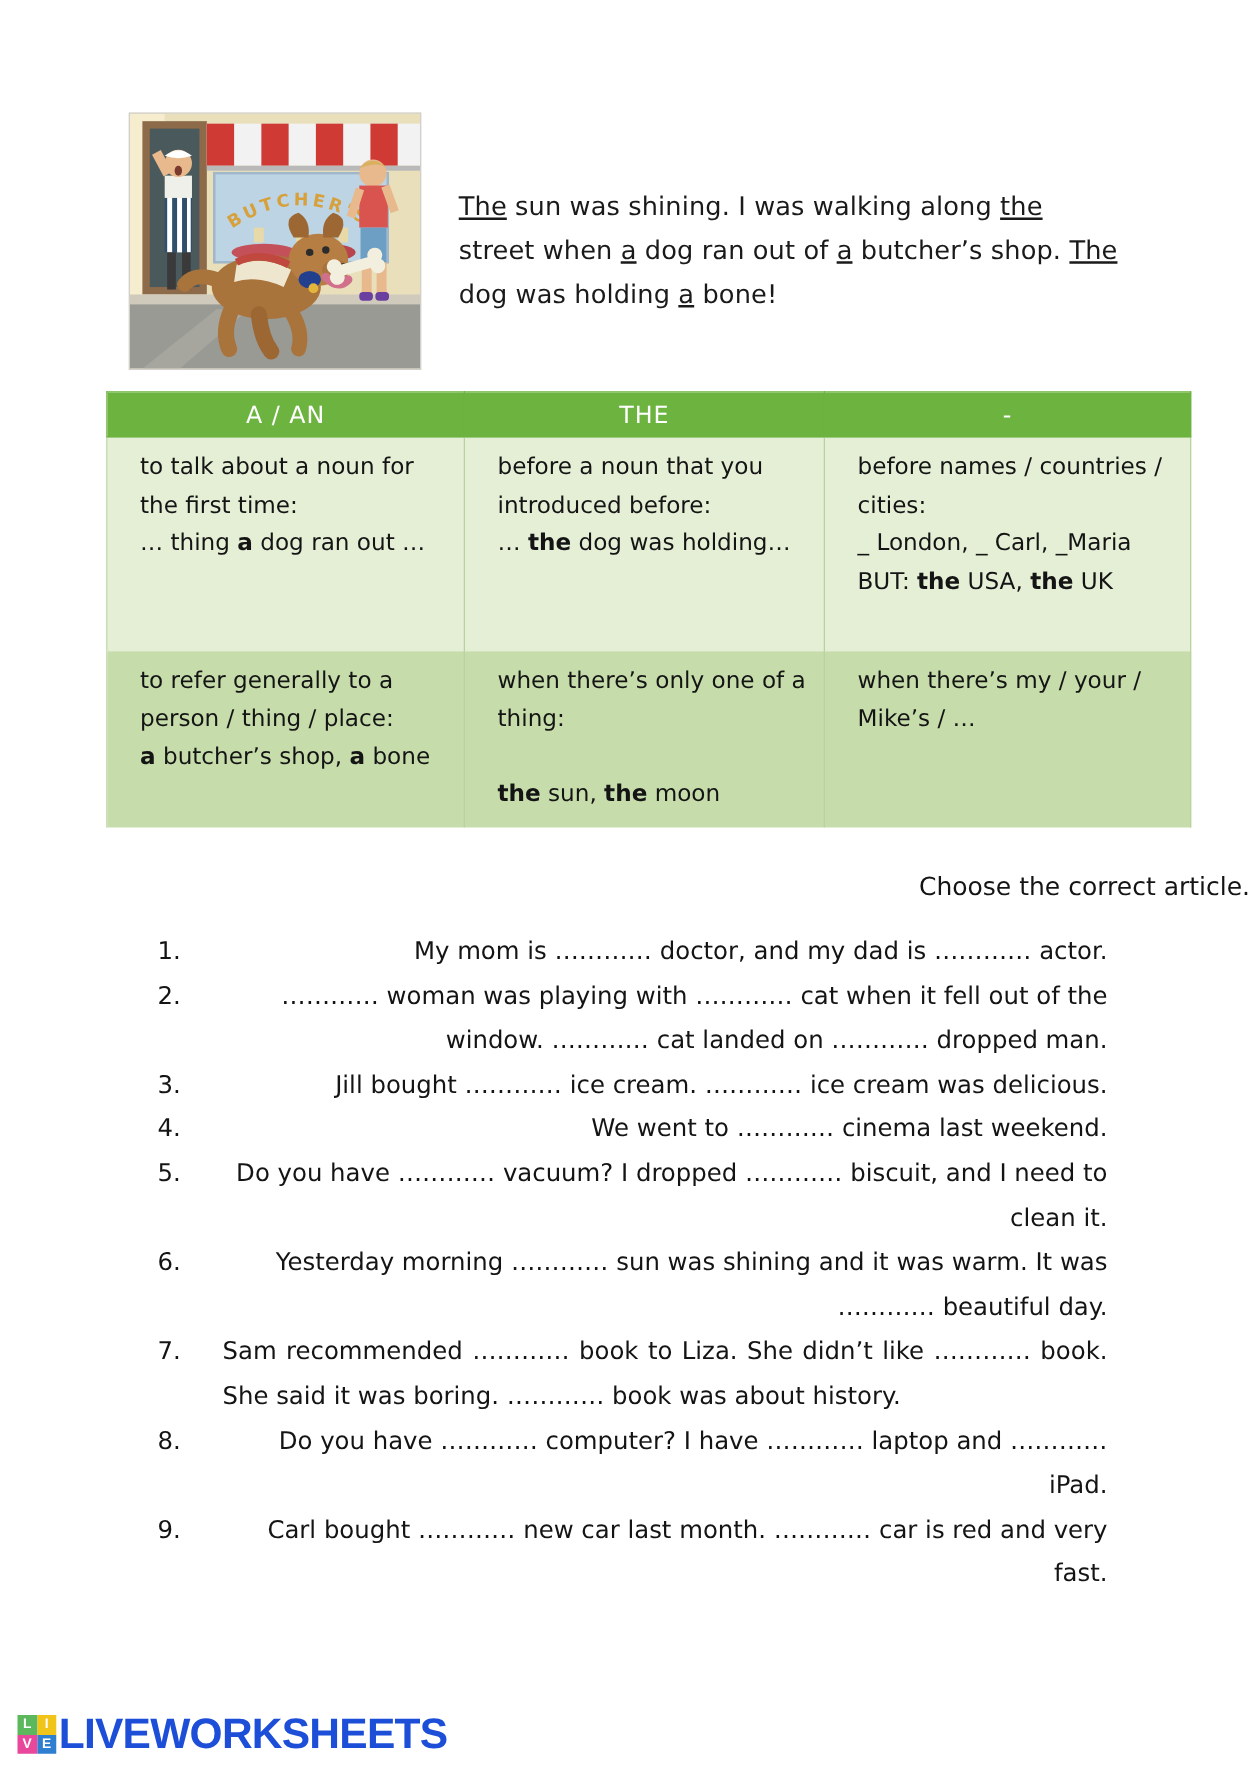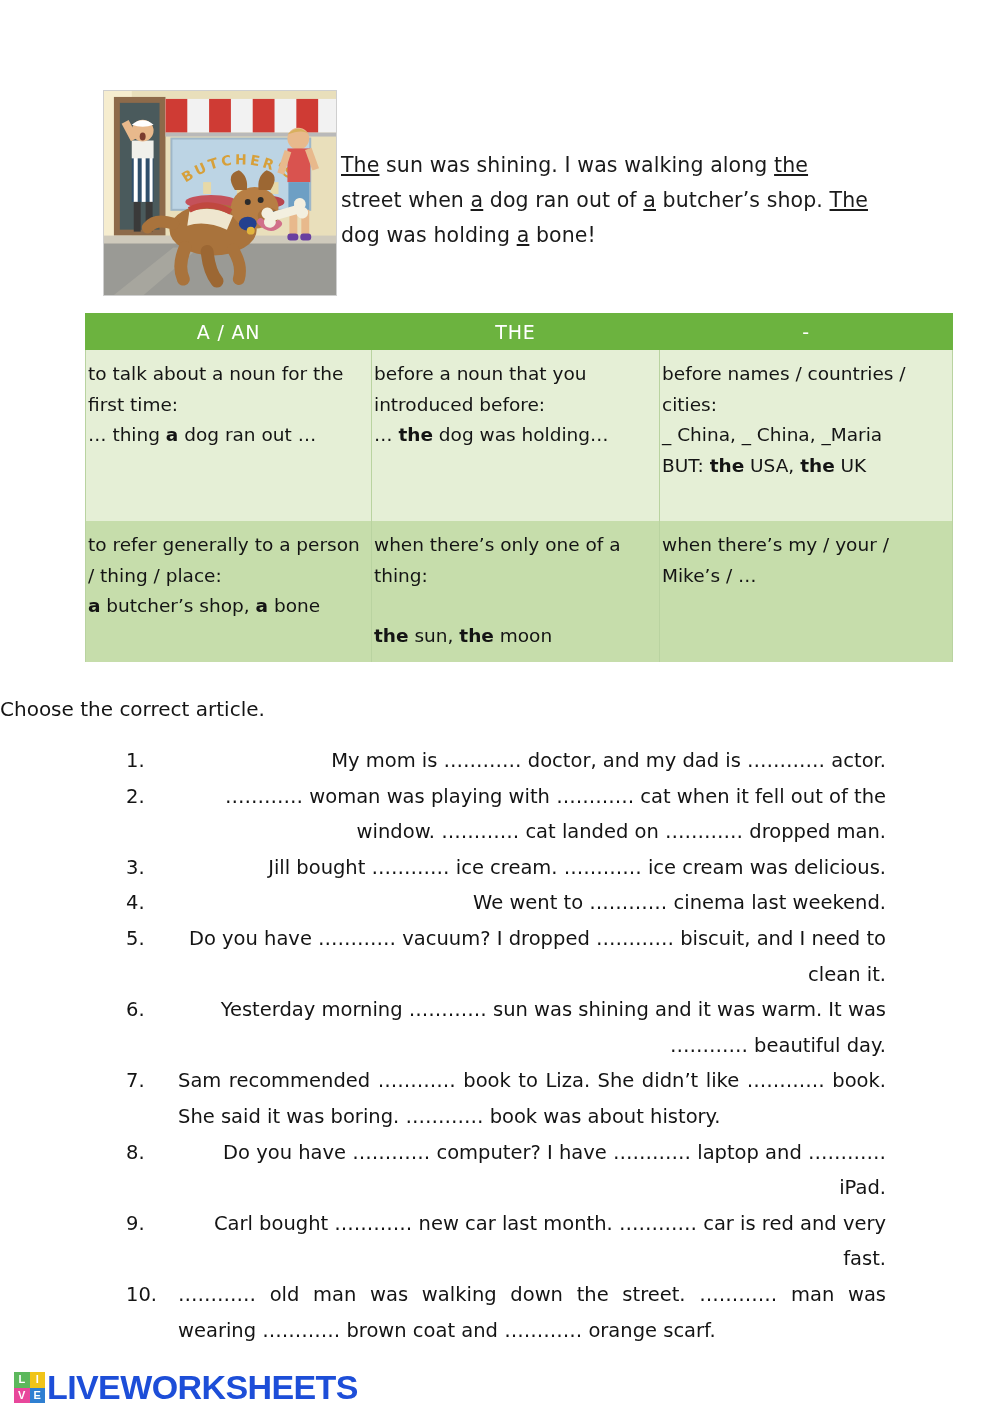--- a/index.html
+++ b/index.html
@@ -33,21 +33,21 @@
     position: relative;
     overflow: hidden;
     border: 1px solid #cfcfcf;
     box-sizing: border-box;
     background: #f2e7c4;
   }
   
   .illustration svg { display: block; width: 100%; height: 100%; }
 
   .intro-text {
-    margin-left: 4px;
+    margin-left: 30px;
     padding-top: 58px;
     font-size: 20.5px;
     line-height: 35px;
     color: #1a1a1a;
     letter-spacing: .1px;
     max-width: 530px;
   }
   .intro-text u { text-decoration: underline; text-underline-offset: 2px; }
 
   
@@ -65,39 +65,39 @@
     font-size: 19px;
     font-weight: normal;
     letter-spacing: .8px;
     height: 33px;
     text-align: center;
     vertical-align: middle;
     border: 1px solid #6cb33f;
   }
   .rules-table td {
     vertical-align: top;
-    padding: 9px 10px 10px 2px;
+    padding: 9px 10px 10px 26px;
     font-size: 18.5px;
     line-height: 30.5px;
     color: #141414;
     border-left: 1px solid #b9d3a0;
     border-right: 1px solid #b9d3a0;
   }
   .rules-table tr.row-light td { background: #e5efd6; height: 152px; }
   .rules-table tr.row-dark  td { background: #c6ddab; height: 122px; }
   .rules-table td b { font-weight: bold; }
   .cell-gap { display: block; height: 30px; }
 
   
   .exercise-title {
     position: absolute;
     left: 0;
     top: 697px;
     width: 1000px;
-    text-align: left;
+    text-align: right;
     font-size: 20px;
     color: #141414;
   }
 
   .questions {
     position: absolute;
     left: 126px;
     top: 743px;
     width: 760px;
     font-size: 19.5px;
@@ -274,21 +274,21 @@
       <td>
         <span>to talk about a noun for the first time:</span><br>
         <span>… thing </span><b>a</b><span> dog ran out …</span>
       </td>
       <td>
         <span>before a noun that you introduced before:</span><br>
         <span>… </span><b>the</b><span> dog was holding…</span>
       </td>
       <td>
         <span>before names / countries / cities:</span><br>
-        <span>_ China, _ China, _Maria</span><br>
+        <span>_ London, _ Carl, _Maria</span><br>
         <span>BUT: </span><b>the</b><span> USA, </span><b>the</b><span> UK</span>
       </td>
     </tr>
     <tr class="row-dark">
       <td>
         <span>to refer generally to a person / thing / place:</span><br>
         <b>a</b><span> butcher’s shop, </span><b>a</b><span> bone</span>
       </td>
       <td>
         <span>when there’s only one of a thing:</span>
@@ -333,24 +333,20 @@
     <span class="q-num">7.</span>
     <span class="q-text">Sam recommended ………… book to Liza. She didn’t like ………… book. She said it was boring. ………… book was about history.</span>
   </div>
   <div class="q-row">
     <span class="q-num">8.</span>
     <span class="q-text no-justify">Do you have ………… computer? I have ………… laptop and ………… iPad.</span>
   </div>
   <div class="q-row">
     <span class="q-num">9.</span>
     <span class="q-text no-justify">Carl bought ………… new car last month. ………… car is red and very fast.</span>
-  </div>
-  <div class="q-row">
-    <span class="q-num">10.</span>
-    <span class="q-text">………… old man was walking down the street. ………… man was wearing ………… brown coat and ………… orange scarf.</span>
   </div>
 </div>
 
 <div class="footer-logo">
   <div class="logo-mark">
     <span style="background: rgb(92, 184, 92);">L</span>
     <span style="background: rgb(240, 196, 25);">I</span>
     <span style="background: rgb(232, 71, 155);">V</span>
     <span style="background: rgb(47, 127, 209);">E</span>
   </div>

